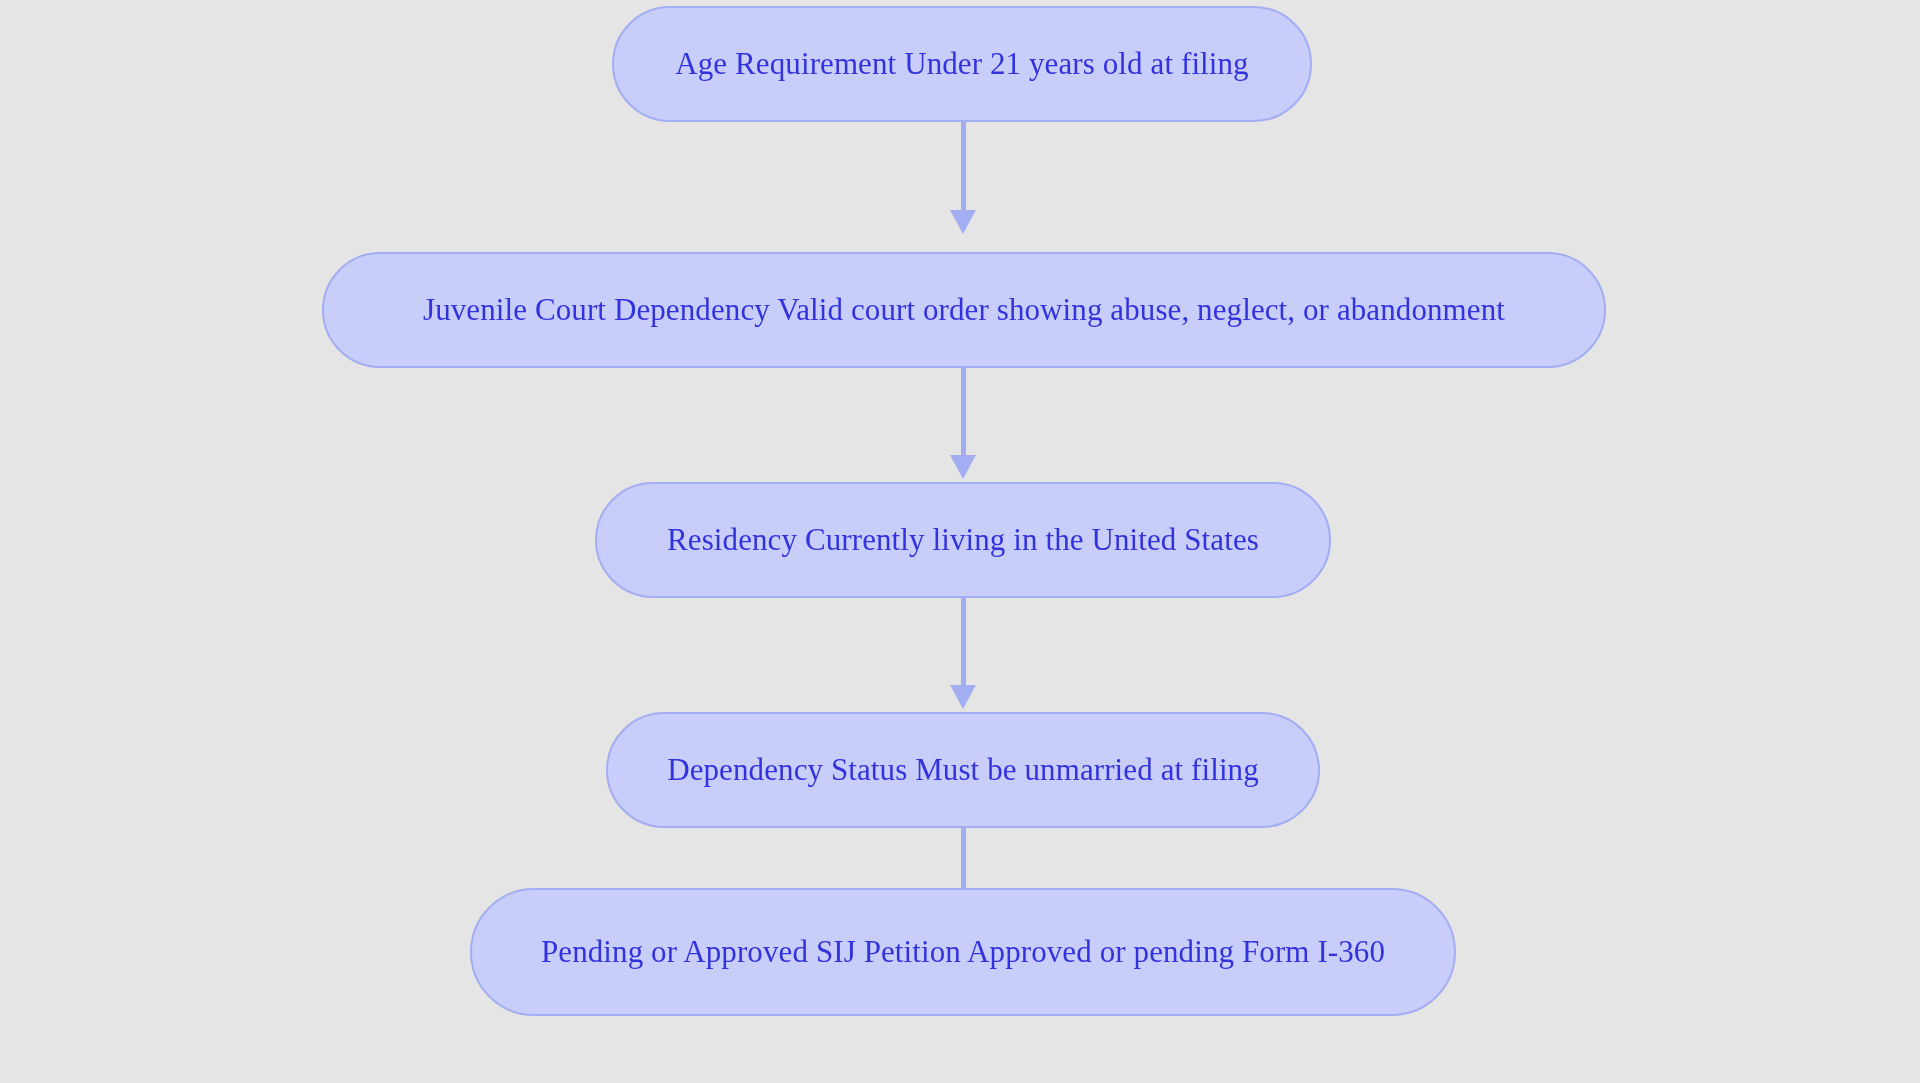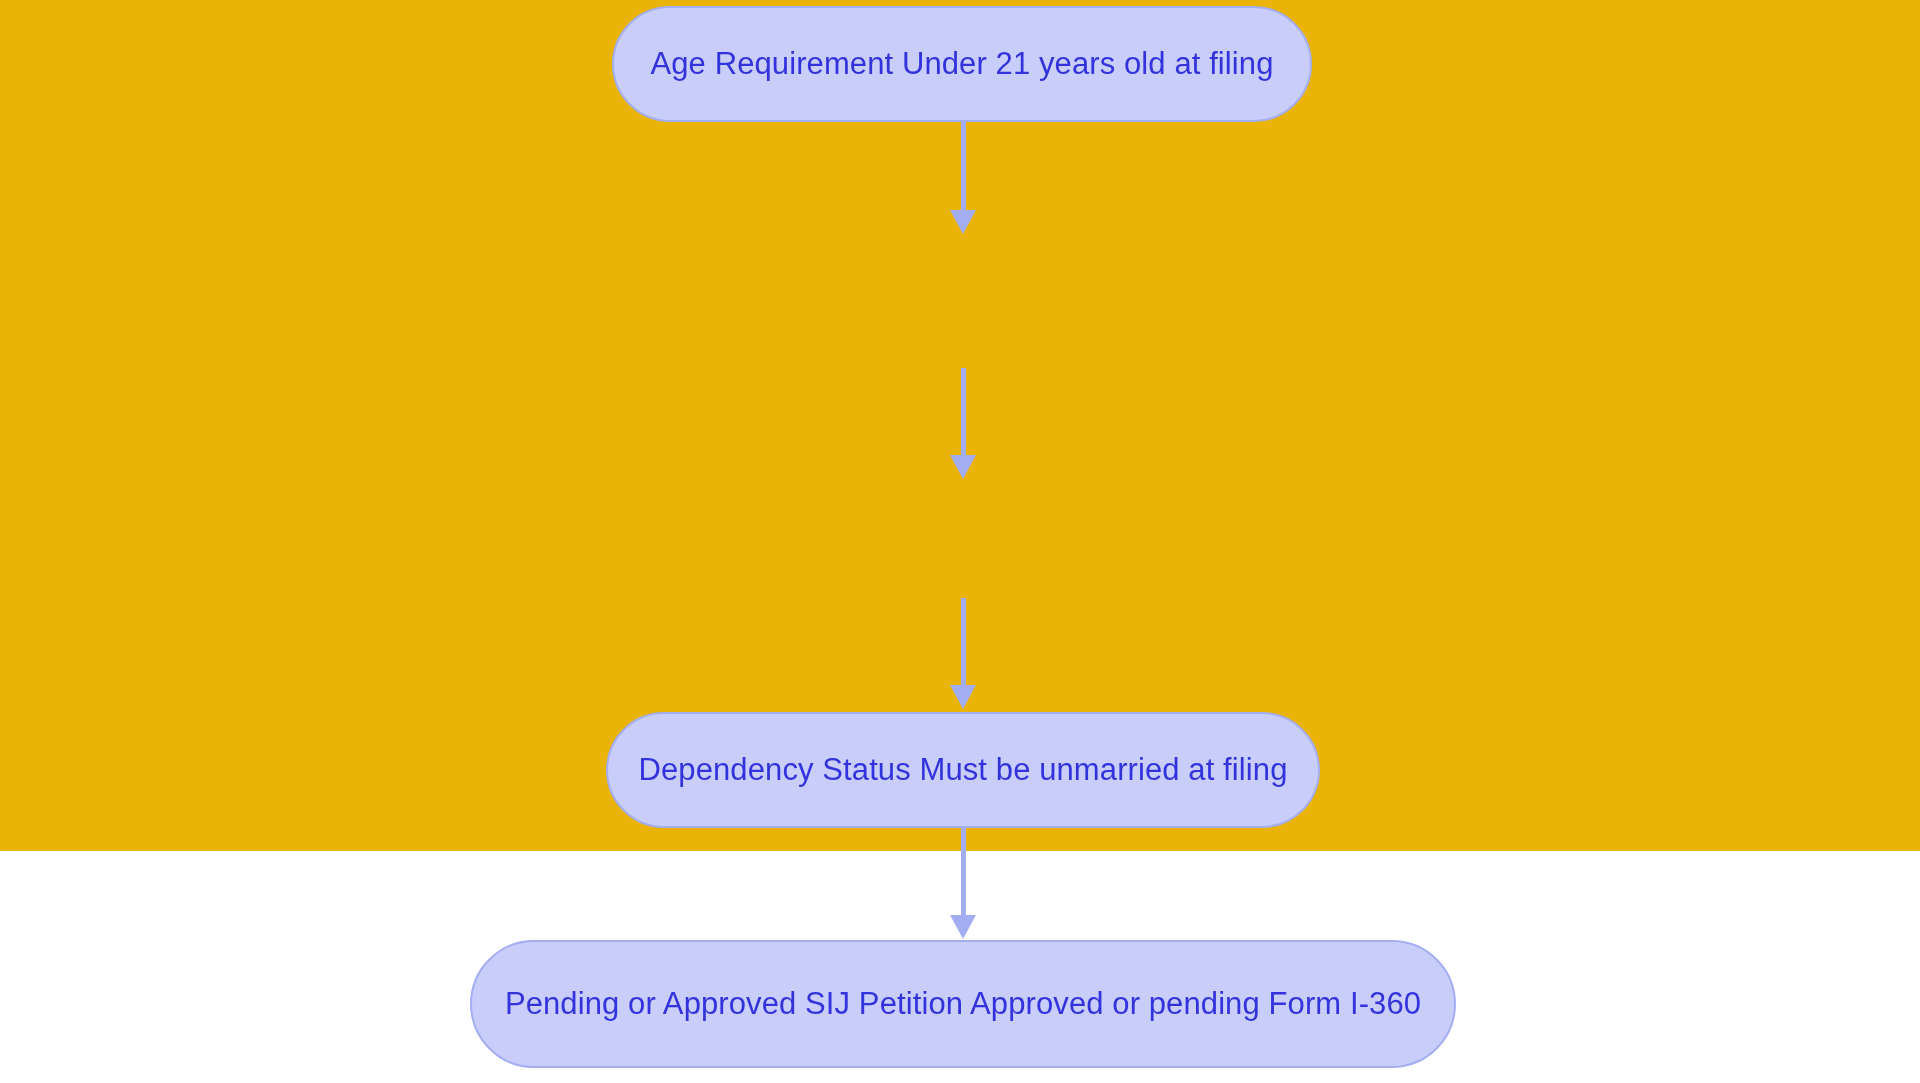--- a/index.html
+++ b/index.html
@@ -11,22 +11,23 @@
     width: 1920px;
     height: 1083px;
     background: #ffffff;
     font-family: "Liberation Sans", "DejaVu Sans", sans-serif;
     overflow: hidden;
   }
 
   #flowchart-canvas {
     position: relative;
     width: 1920px;
-    height: 851px;
-    background: #eab308;
+    height: 1083px;
+    background: #e5e5e5;
+    font-family: Liberation Serif, serif;
   }
 
   .node {
     position: absolute;
     box-sizing: border-box;
     background: #c8cdfa;
     border: 2px solid #a3aef2;
     border-radius: 999px;
     display: flex;
     align-items: center;
@@ -42,21 +43,21 @@
     line-height: 1.22;
     letter-spacing: 0.1px;
     white-space: nowrap;
   }
 
   
   #node-age        { left: 612px;  top: 6px;    width: 700px; height: 116px; }
   #node-court      { left: 322px;  top: 252px;  width: 1284px; height: 116px; }
   #node-residency  { left: 595px;  top: 482px;  width: 736px; height: 116px; }
   #node-unmarried  { left: 606px;  top: 712px;  width: 714px; height: 116px; }
-  #node-petition   { left: 470px;  top: 940px;  width: 986px; height: 128px; }
+  #node-petition   { left: 470px;  top: 888px;  width: 986px; height: 128px; }
 
   
   .connector {
     position: absolute;
     left: 0;
     top: 0;
     pointer-events: none;
   }
   .connector-line {
     position: absolute;
@@ -90,26 +91,32 @@
 
   <div class="node" id="node-age">
     <span class="node-label">Age Requirement Under 21 years old at filing</span>
   </div>
 
   <div class="connector">
     <div class="connector-line" id="conn1-line"></div>
     <div class="connector-head" id="conn1-head"></div>
   </div>
 
+  <div class="node" id="node-court">
+    <span class="node-label">Juvenile Court Dependency Valid court order showing abuse, neglect, or abandonment</span>
+  </div>
 
   <div class="connector">
     <div class="connector-line" id="conn2-line"></div>
     <div class="connector-head" id="conn2-head"></div>
   </div>
 
+  <div class="node" id="node-residency">
+    <span class="node-label">Residency Currently living in the United States</span>
+  </div>
 
   <div class="connector">
     <div class="connector-line" id="conn3-line"></div>
     <div class="connector-head" id="conn3-head"></div>
   </div>
 
   <div class="node" id="node-unmarried">
     <span class="node-label">Dependency Status Must be unmarried at filing</span>
   </div>
 

